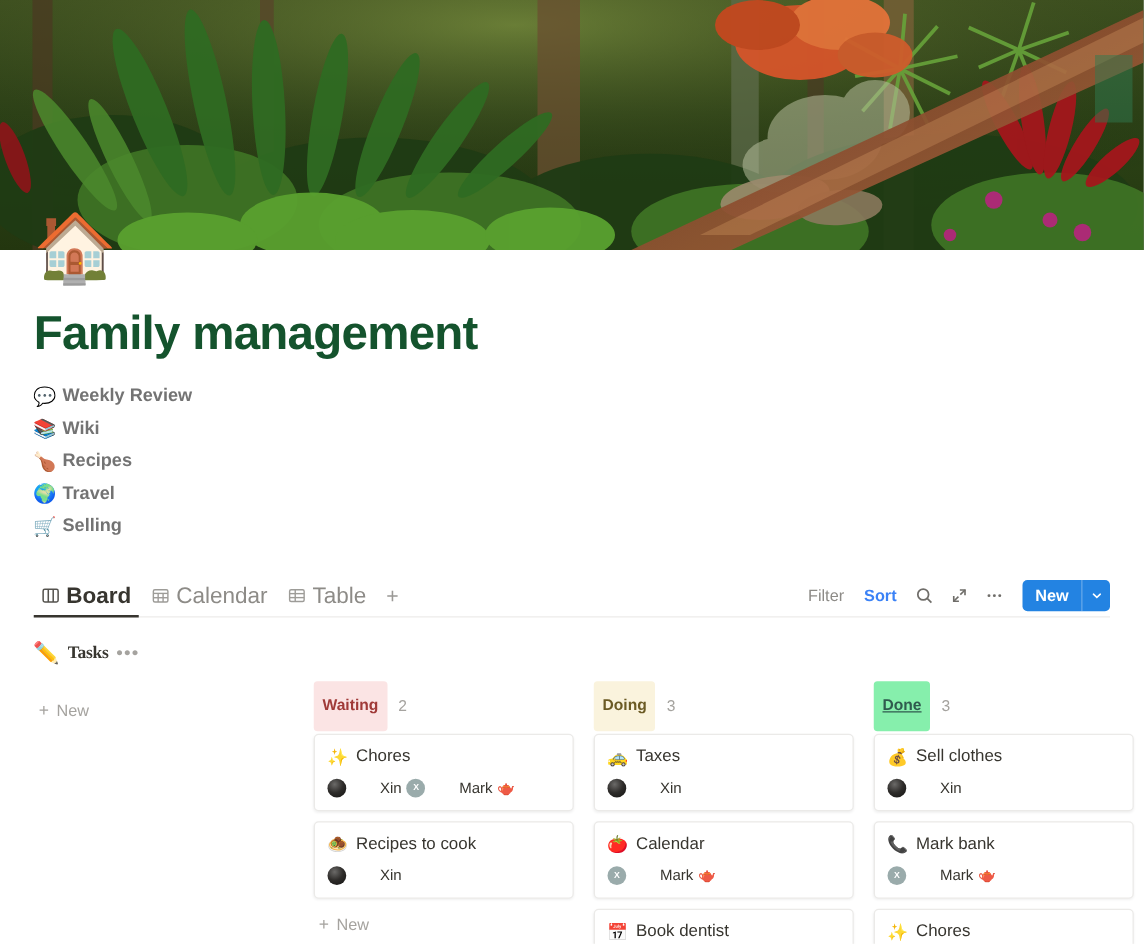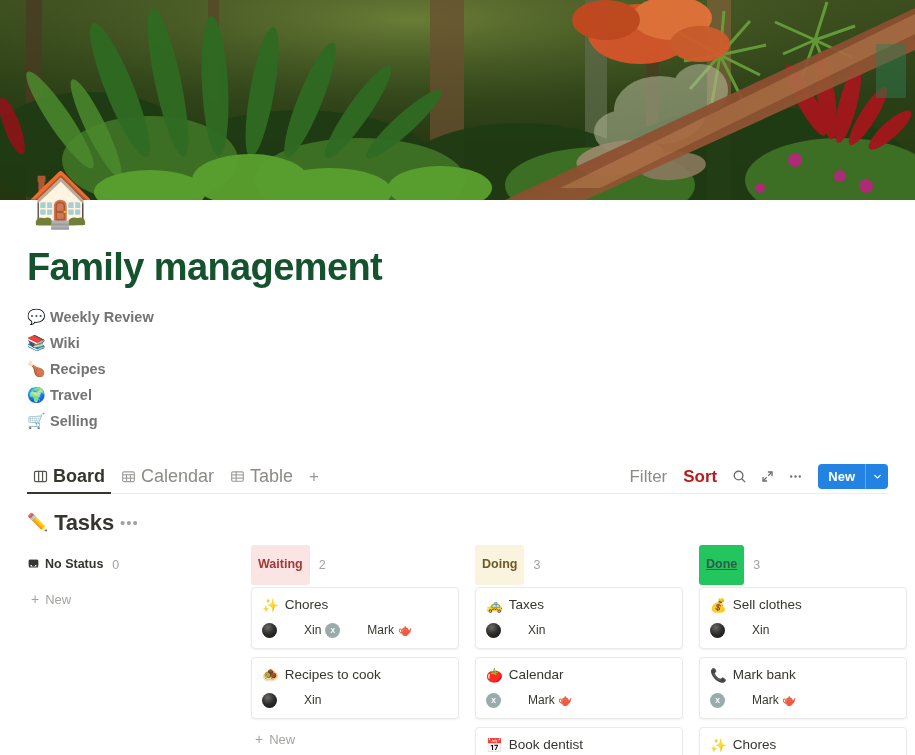--- a/index.html
+++ b/index.html
@@ -84,24 +84,24 @@
     background: #37352f;
   }
   .tab-ico { display: inline-flex; width: 15px; height: 15px; opacity: .85; }
   .tab-plus { font-size: 17px; color: #9b9996; padding: 0 6px; cursor: pointer; line-height: 1; }
 
   .toolbar-right {
     position: absolute; right: 0; top: 0;
     display: flex; align-items: center; gap: 2px; height: 34px;
   }
   .tb-txt {
-    font-size: 17px; color: #8d8b87; padding: 3px 7px;
+    font-size: 13px; color: #8d8b87; padding: 3px 7px;
     cursor: pointer; font-weight: 500;
   }
-  .tb-txt.accent { color: #b91c1c; font-weight: 600; }
+  .tb-txt.accent { color: #3b82f6; font-weight: 600; }
   .tb-ico {
     width: 26px; height: 26px;
     display: flex; align-items: center; justify-content: center;
     color: #6f6d69; cursor: pointer;
   }
   .new-btn {
     display: flex; align-items: stretch;
     background: #2383e2; color: #fff;
     border-radius: 4px; height: 25px;
     margin-left: 8px; overflow: hidden;
@@ -112,21 +112,21 @@
   .new-btn .car {
     width: 22px; display: flex; align-items: center; justify-content: center;
   }
 
   
   .db-title-row {
     display: flex; align-items: center; gap: 6px;
     margin-top: 16px; height: 26px;
   }
   .db-emoji { font-size: 17px; }
-  .db-title { font-size: 22px; font-weight: 700; letter-spacing: -0.2px; }
+  .db-title { font-size: 14px; font-weight: 700; letter-spacing: -0.2px; font-family: Liberation Serif, serif; }
   .db-dots { color: #a5a39f; font-size: 15px; letter-spacing: 1px; cursor: pointer; }
 
   
   .board {
     display: flex;
     gap: 16px;
     margin-top: 18px;
     align-items: flex-start;
   }
   .col { width: 208px; flex: 0 0 208px; }
@@ -428,32 +428,20 @@
   </div>
 
   <div class="db-title-row">
     <span class="db-emoji">✏️</span>
     <span class="db-title">Tasks</span>
     <span class="db-dots">•••</span>
   </div>
 
   <div class="board" id="board">
       <div class="col">
-        <div class="col-head">
-          <span class="col-name plain">
-            <span style="display: inline-flex;">
-              <svg viewBox="0 0 16 16" width="13" height="13" fill="currentColor">
-                <path d="M2.2 3.4a1.2 1.2 0 0 1 1.2-1.2h9.2a1.2 1.2 0 0 1 1.2 1.2v7.2a1.2 1.2 0 0 1-1.2 1.2H3.4a1.2 1.2 0 0 1-1.2-1.2zM4.4 8.6h7.2v2H4.4z" fill-rule="evenodd"></path>
-                <path d="M3.4 2.2h9.2a1.2 1.2 0 0 1 1.2 1.2v5.2H10a2 2 0 0 1-4 0H2.2V3.4a1.2 1.2 0 0 1 1.2-1.2z"></path>
-              </svg>
-            </span>
-            <span style="font-weight: 600;">No Status</span>
-          </span>
-          <span class="col-count">0</span>
-        </div>
         <div class="new-row">
           <span class="new-plus">+</span>
           <span>New</span>
         </div>
       </div>
       <div class="col">
         <div class="col-head">
           <span class="col-name" style="background: rgb(251, 228, 228); color: rgb(160, 58, 56);">Waiting</span>
           <span class="col-count">2</span>
         </div>
@@ -523,21 +511,21 @@
         </div>
         <div class="card">
           <div class="card-title">
             <span class="card-emoji">📅</span>
             <span>Book dentist</span>
           </div>
         </div>
       </div>
       <div class="col">
         <div class="col-head">
-          <span class="col-name" style="background: #22c55e; color: rgb(47, 90, 78); text-decoration: underline;">Done</span>
+          <span class="col-name" style="background: #86efac; color: rgb(47, 90, 78); text-decoration: underline;">Done</span>
           <span class="col-count">3</span>
         </div>
         <div class="card">
           <div class="card-title">
             <span class="card-emoji">💰</span>
             <span>Sell clothes</span>
           </div>
           <div class="people">
             <span class="person">
               <span class="avatar photo"></span>

